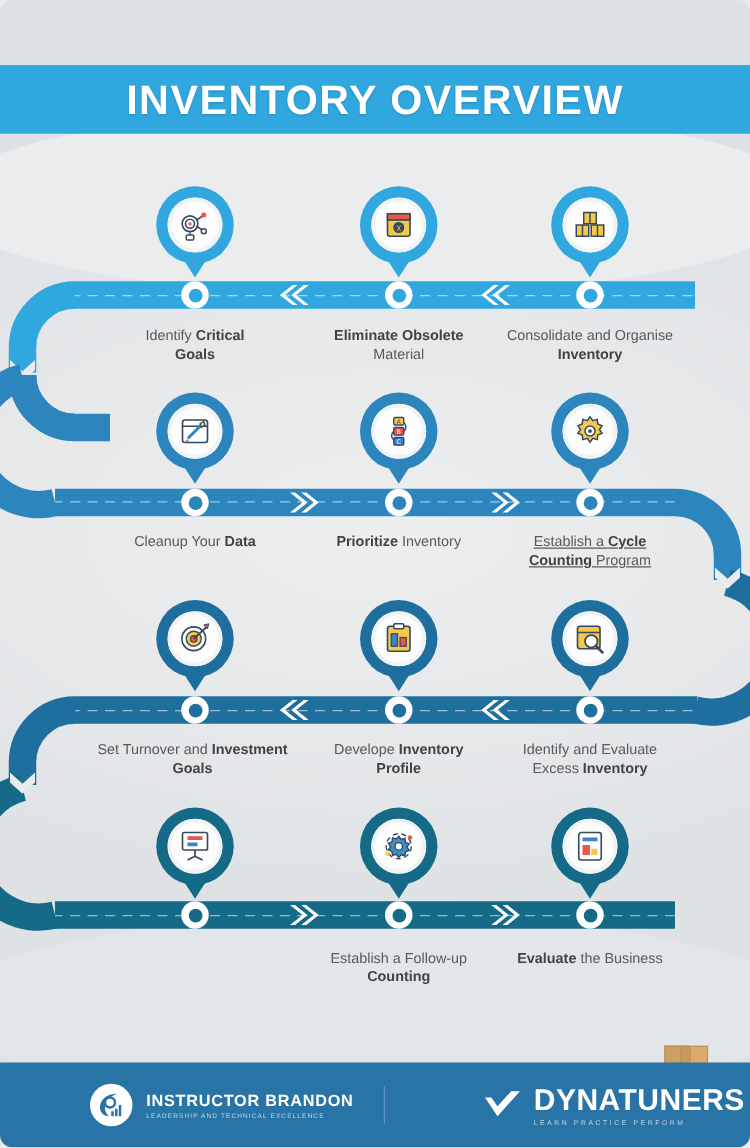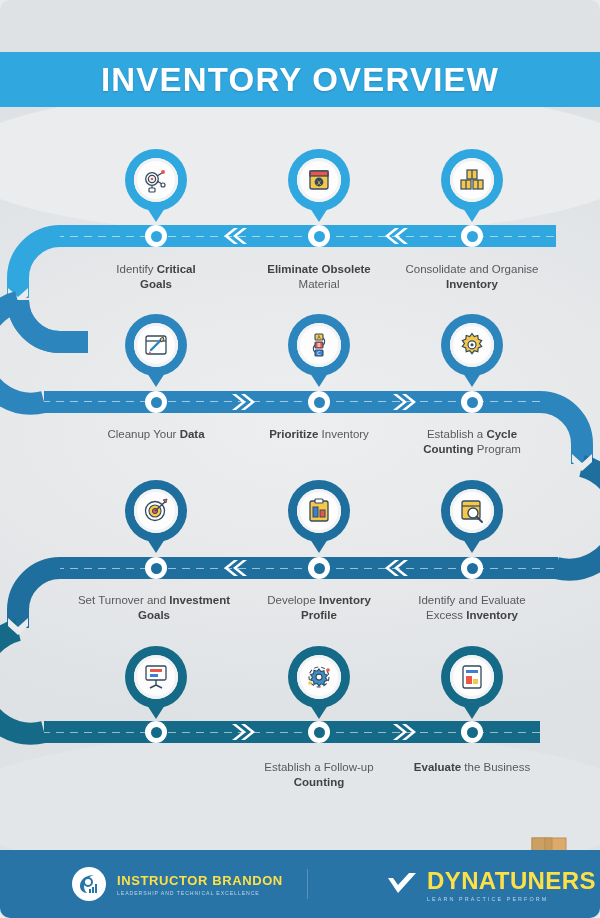--- a/index.html
+++ b/index.html
@@ -109,21 +109,21 @@
   
   #footer{
     position:absolute; left:0; bottom:0; width:600px; height:68px;
     background:#2874a6;
     z-index:10;
     display:flex; align-items:center; justify-content:center;
   }
   .brand{ display:flex; align-items:center; gap:8px; }
   .brand .txt{ display:flex; flex-direction:column; justify-content:center; }
   .brand .name{
-    color:#fde047; font-weight:bold; letter-spacing:.6px;
+    color:#ffffff; font-weight:bold; letter-spacing:.6px;
   }
   .brand .tag{
     color:#bdd6e8; letter-spacing:.9px;
   }
   #brand-left{ position:absolute; left:72px; }
   #brand-left .name{ font-size:13px; }
   #brand-left .tag { font-size:5.2px; margin-top:2px; }
   #brand-left .logo-wrap{
     width:34px;height:34px;border-radius:50%;
     background:#ffffff;
@@ -516,21 +516,21 @@
     <span>Consolidate and Organise</span><br>
     <b>Inventory</b>
   </div>
 
   <div class="label" style="left:156px; top:427px;">
     <span>Cleanup Your </span><b>Data</b>
   </div>
   <div class="label" style="left:319px; top:427px;">
     <b>Prioritize</b><span> Inventory</span>
   </div>
-  <div class="label" style="left:472px; top:427px;">
+  <div class="label" style="left:472px; top:427px;text-decoration:underline;">
     <span>Establish a </span><b>Cycle</b><br>
     <b>Counting</b><span> Program</span>
   </div>
 
   <div class="label" style="left:154px; top:593px; width:210px;">
     <span>Set Turnover and </span><b>Investment</b><br>
     <b>Goals</b>
   </div>
   <div class="label" style="left:319px; top:593px;">
     <span>Develope </span><b>Inventory</b><br>

